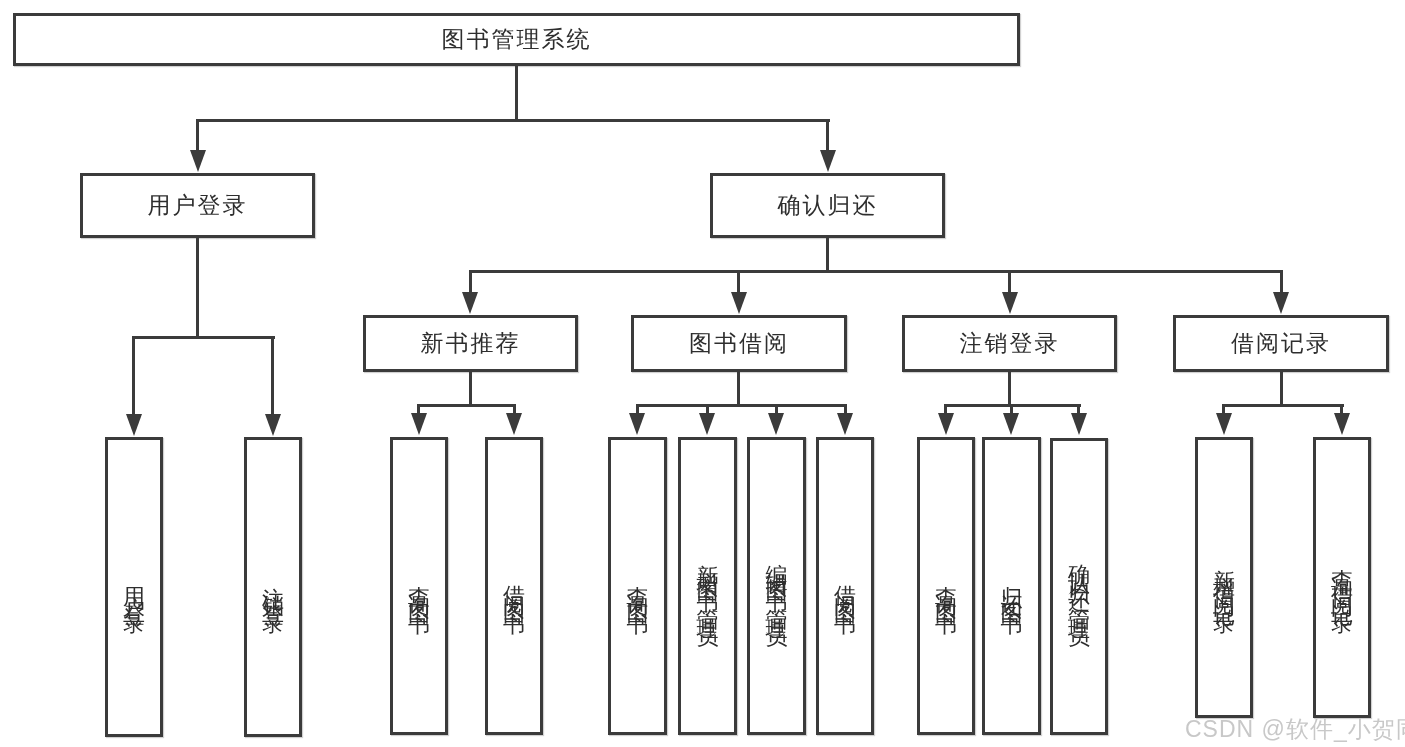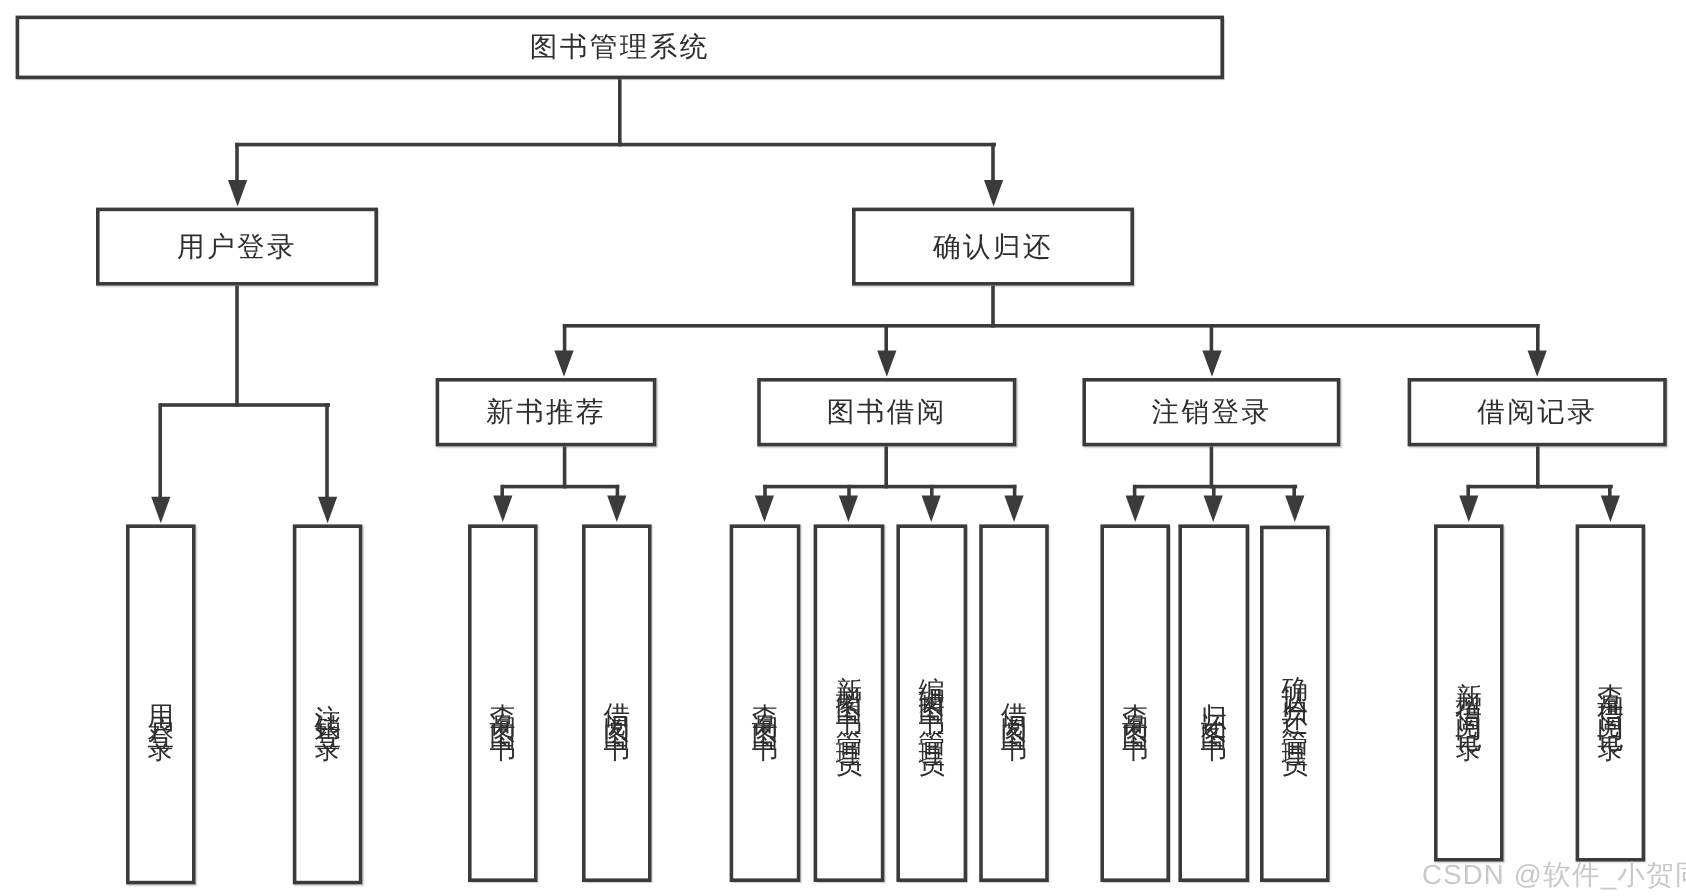--- a/index.html
+++ b/index.html
@@ -93,21 +93,21 @@
   <div class="hl" style="left:469px;top:270px;width:814px;"></div>
   <div class="vl" style="left:469px;top:270px;height:24px;"></div>
   <div class="ar" style="left:462px;top:292px;"></div>
   <div class="vl" style="left:737px;top:270px;height:24px;"></div>
   <div class="ar" style="left:731px;top:292px;"></div>
   <div class="vl" style="left:1008px;top:270px;height:24px;"></div>
   <div class="ar" style="left:1002px;top:292px;"></div>
   <div class="vl" style="left:1280px;top:270px;height:24px;"></div>
   <div class="ar" style="left:1273px;top:292px;"></div>
 
-  <div class="hbox" style="left:363px;top:315px;width:184px;height:57px;">
+  <div class="hbox" style="left:363px;top:315px;width:215px;height:57px;">
     <span>新书推荐</span>
   </div>
   <div class="hbox" style="left:631px;top:315px;width:216px;height:57px;">
     <span>图书借阅</span>
   </div>
   <div class="hbox" style="left:902px;top:315px;width:215px;height:57px;">
     <span>注销登录</span>
   </div>
   <div class="hbox" style="left:1173px;top:315px;width:216px;height:57px;">
     <span>借阅记录</span>

